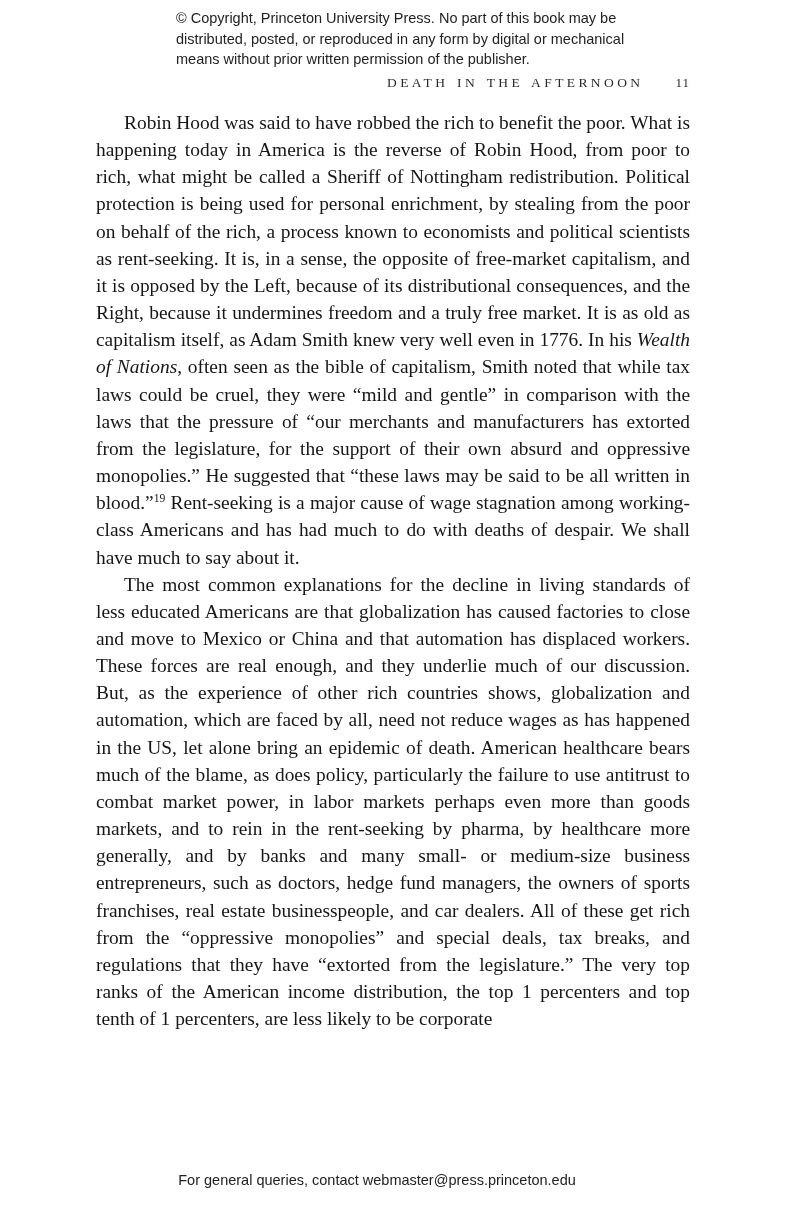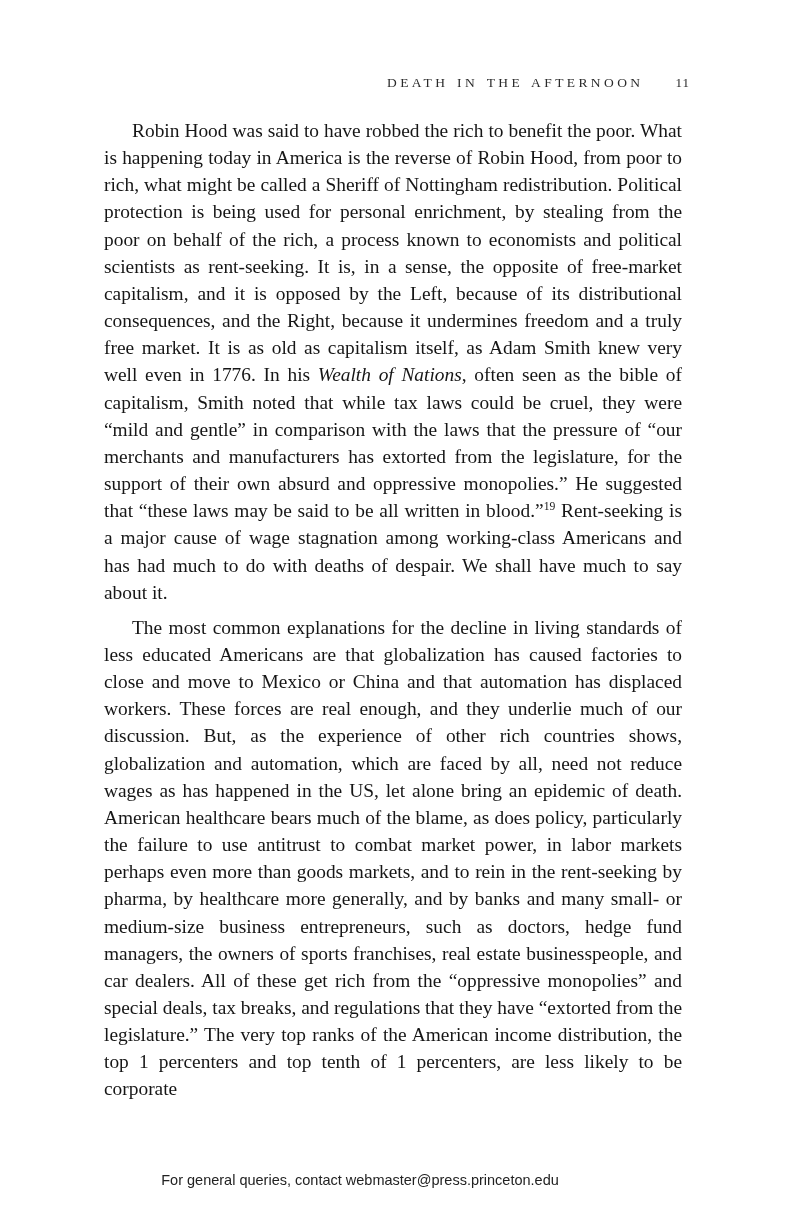--- a/index.html
+++ b/index.html
@@ -48,47 +48,53 @@
     top: 109px;
     left: 96px;
     width: 594px;
     font-family: "Liberation Serif", serif;
     font-size: 19.4px;
     line-height: 27.15px;
     text-align: justify;
     color: #161616;
   }
   .body-text p {
-    margin: 8px;
+    margin: 0;
     text-indent: 28px;
   }
   .body-text em {
     font-style: italic;
   }
   .body-text sup {
     font-size: 0.6em;
     line-height: 0;
     vertical-align: super;
   }
   .page-footer {
     position: absolute;
     top: 1172px;
     left: 0;
     width: 720px;
     text-align: center;
     font-family: "Liberation Sans", sans-serif;
     font-size: 14.5px;
     color: #222222;
+    padding-left: 17px;
   }
 </style>
 </head>
 <body>
 
 <div class="page">
 
+  <div class="copyright-notice">
+    <div>© Copyright, Princeton University Press. No part of this book may be</div>
+    <div>distributed, posted, or reproduced in any form by digital or mechanical</div>
+    <div>means without prior written permission of the publisher.</div>
+  </div>
 
   <div class="running-head">
     <span>DEATH IN THE AFTERNOON</span><span class="page-number">11</span>
   </div>
 
   <div class="body-text">
     <p><span>Robin Hood was said to have robbed the rich to benefit the poor. What is happening today in America is the reverse of Robin Hood, from poor to rich, what might be called a Sheriff of Nottingham redistribution. Political protection is being used for personal enrichment, by stealing from the poor on behalf of the rich, a process known to economists and political scientists as rent-seeking. It is, in a sense, the opposite of free-market capitalism, and it is opposed by the Left, because of its distributional consequences, and the Right, because it undermines freedom and a truly free market. It is as old as capitalism itself, as Adam Smith knew very well even in 1776. In his </span><em>Wealth of Nations</em><span>, often seen as the bible of capitalism, Smith noted that while tax laws could be cruel, they were “mild and gentle” in comparison with the laws that the pressure of “our merchants and manufacturers has extorted from the legislature, for the support of their own absurd and oppressive monopolies.” He suggested that “these laws may be said to be all written in blood.”</span><sup>19</sup><span> Rent-seeking is a major cause of wage stagnation among working-class Americans and has had much to do with deaths of despair. We shall have much to say about it.</span></p>
     <p><span>The most common explanations for the decline in living standards of less educated Americans are that globalization has caused factories to close and move to Mexico or China and that automation has displaced workers. These forces are real enough, and they underlie much of our discussion. But, as the experience of other rich countries shows, globalization and automation, which are faced by all, need not reduce wages as has happened in the US, let alone bring an epidemic of death. American healthcare bears much of the blame, as does policy, particularly the failure to use antitrust to combat market power, in labor markets perhaps even more than goods markets, and to rein in the rent-seeking by pharma, by healthcare more generally, and by banks and many small- or medium-size business entrepreneurs, such as doctors, hedge fund managers, the owners of sports franchises, real estate businesspeople, and car dealers. All of these get rich from the “oppressive monopolies” and special deals, tax breaks, and regulations that they have “extorted from the legislature.” The very top ranks of the American income distribution, the top 1 percenters and top tenth of 1 percenters, are less likely to be corporate</span></p>
   </div>
 

